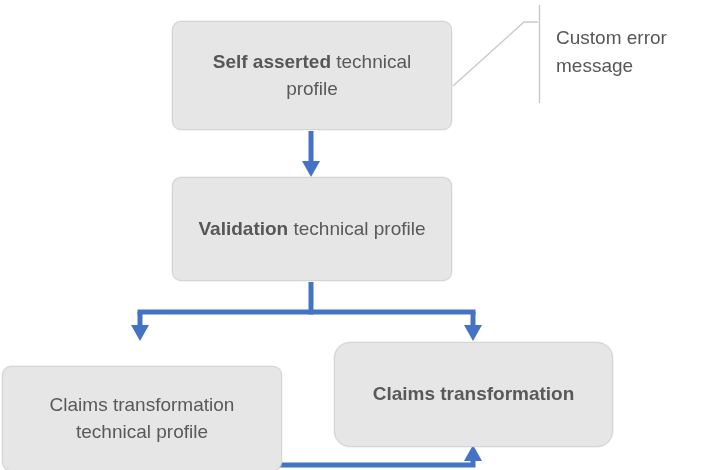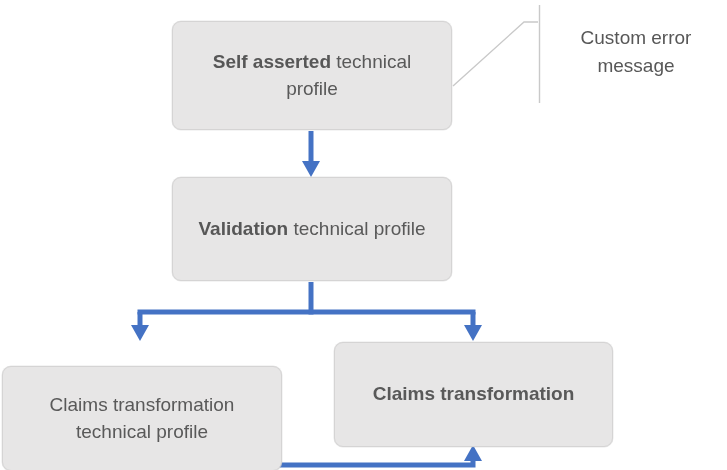--- a/index.html
+++ b/index.html
@@ -40,29 +40,29 @@
     line-height: 1.42;
     padding: 11px 14px;
     box-shadow: 0 0 0 0.5px rgba(190,190,190,0.35);
   }
   .node .txt { display: block; width: 100%; }
   .node b { font-weight: bold; color: #575757; }
 
   #node-self-asserted   { left: 172px; top: 21px;  width: 280px; height: 109px; }
   #node-validation      { left: 172px; top: 177px; width: 280px; height: 104px; align-items: center; }
   #node-claims-tp       { left: 2px;   top: 342px; width: 280px; height: 105px; margin-top: 24px; }
-  #node-claims-xform    { left: 334px; top: 342px; width: 279px; height: 105px; }
+  #node-claims-xform    { left: 334px; top: 342px; width: 279px; height: 105px; border-radius: 16px; }
   #node-claims-xform .txt { font-weight: bold; }
 
   .callout-label {
     position: absolute;
     left: 556px;
     top: 24px;
     width: 160px;
-    text-align: center;
+    text-align: left;
     color: #575757;
     font-size: 19px;
     line-height: 1.45;
   }
 </style>
 </head>
 <body>
 
 <div id="canvas">
 

